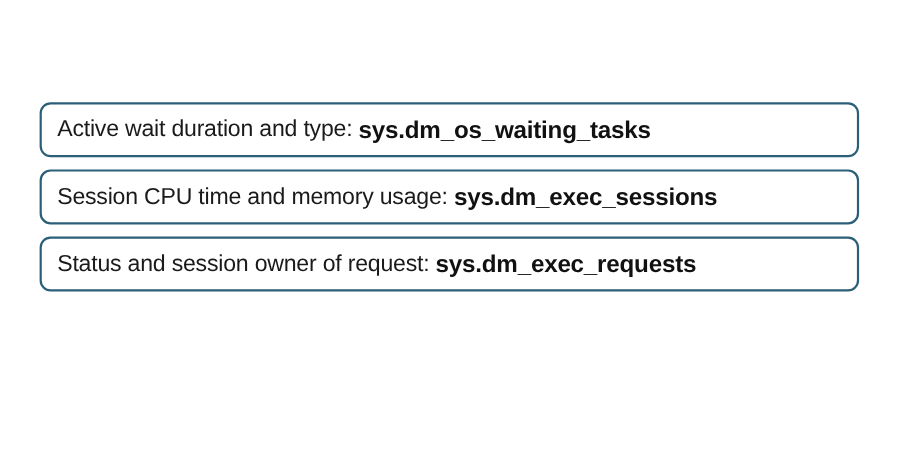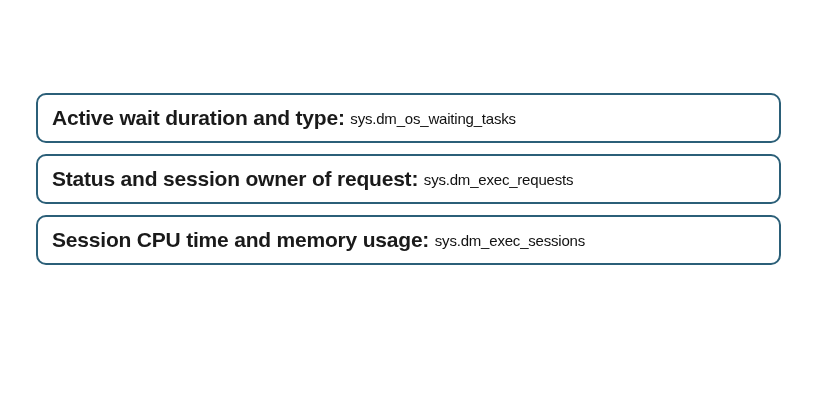--- a/index.html
+++ b/index.html
@@ -31,44 +31,44 @@
     border: 2px solid #2b5f78;
     border-radius: 10px;
     background: #ffffff;
     display: flex;
     align-items: center;
     padding: 0 14px;
     white-space: pre;
   }
   .dmv-label {
     font-size: 21px;
-    font-weight: 700;
+    font-weight: 400;
     color: #1a1a1a;
     letter-spacing: -0.2px;
   }
   .dmv-name {
-    font-size: 15px;
-    font-weight: 400;
+    font-size: 22px;
+    font-weight: 700;
     color: #111111;
     letter-spacing: -0.2px;
   }
 </style>
 </head>
 <body>
 
 <div class="canvas">
   <div class="stack">
 
     <div class="dmv-box">
       <span class="dmv-label">Active wait duration and type: </span><span class="dmv-name">sys.dm_os_waiting_tasks</span>
     </div>
 
     <div class="dmv-box">
-      <span class="dmv-label">Status and session owner of request: </span><span class="dmv-name">sys.dm_exec_requests</span>
+      <span class="dmv-label">Session CPU time and memory usage: </span><span class="dmv-name">sys.dm_exec_sessions</span>
     </div>
 
     <div class="dmv-box">
-      <span class="dmv-label">Session CPU time and memory usage: </span><span class="dmv-name">sys.dm_exec_sessions</span>
+      <span class="dmv-label">Status and session owner of request: </span><span class="dmv-name">sys.dm_exec_requests</span>
     </div>
 
 
   </div>
 </div>
 
 </body></html>

